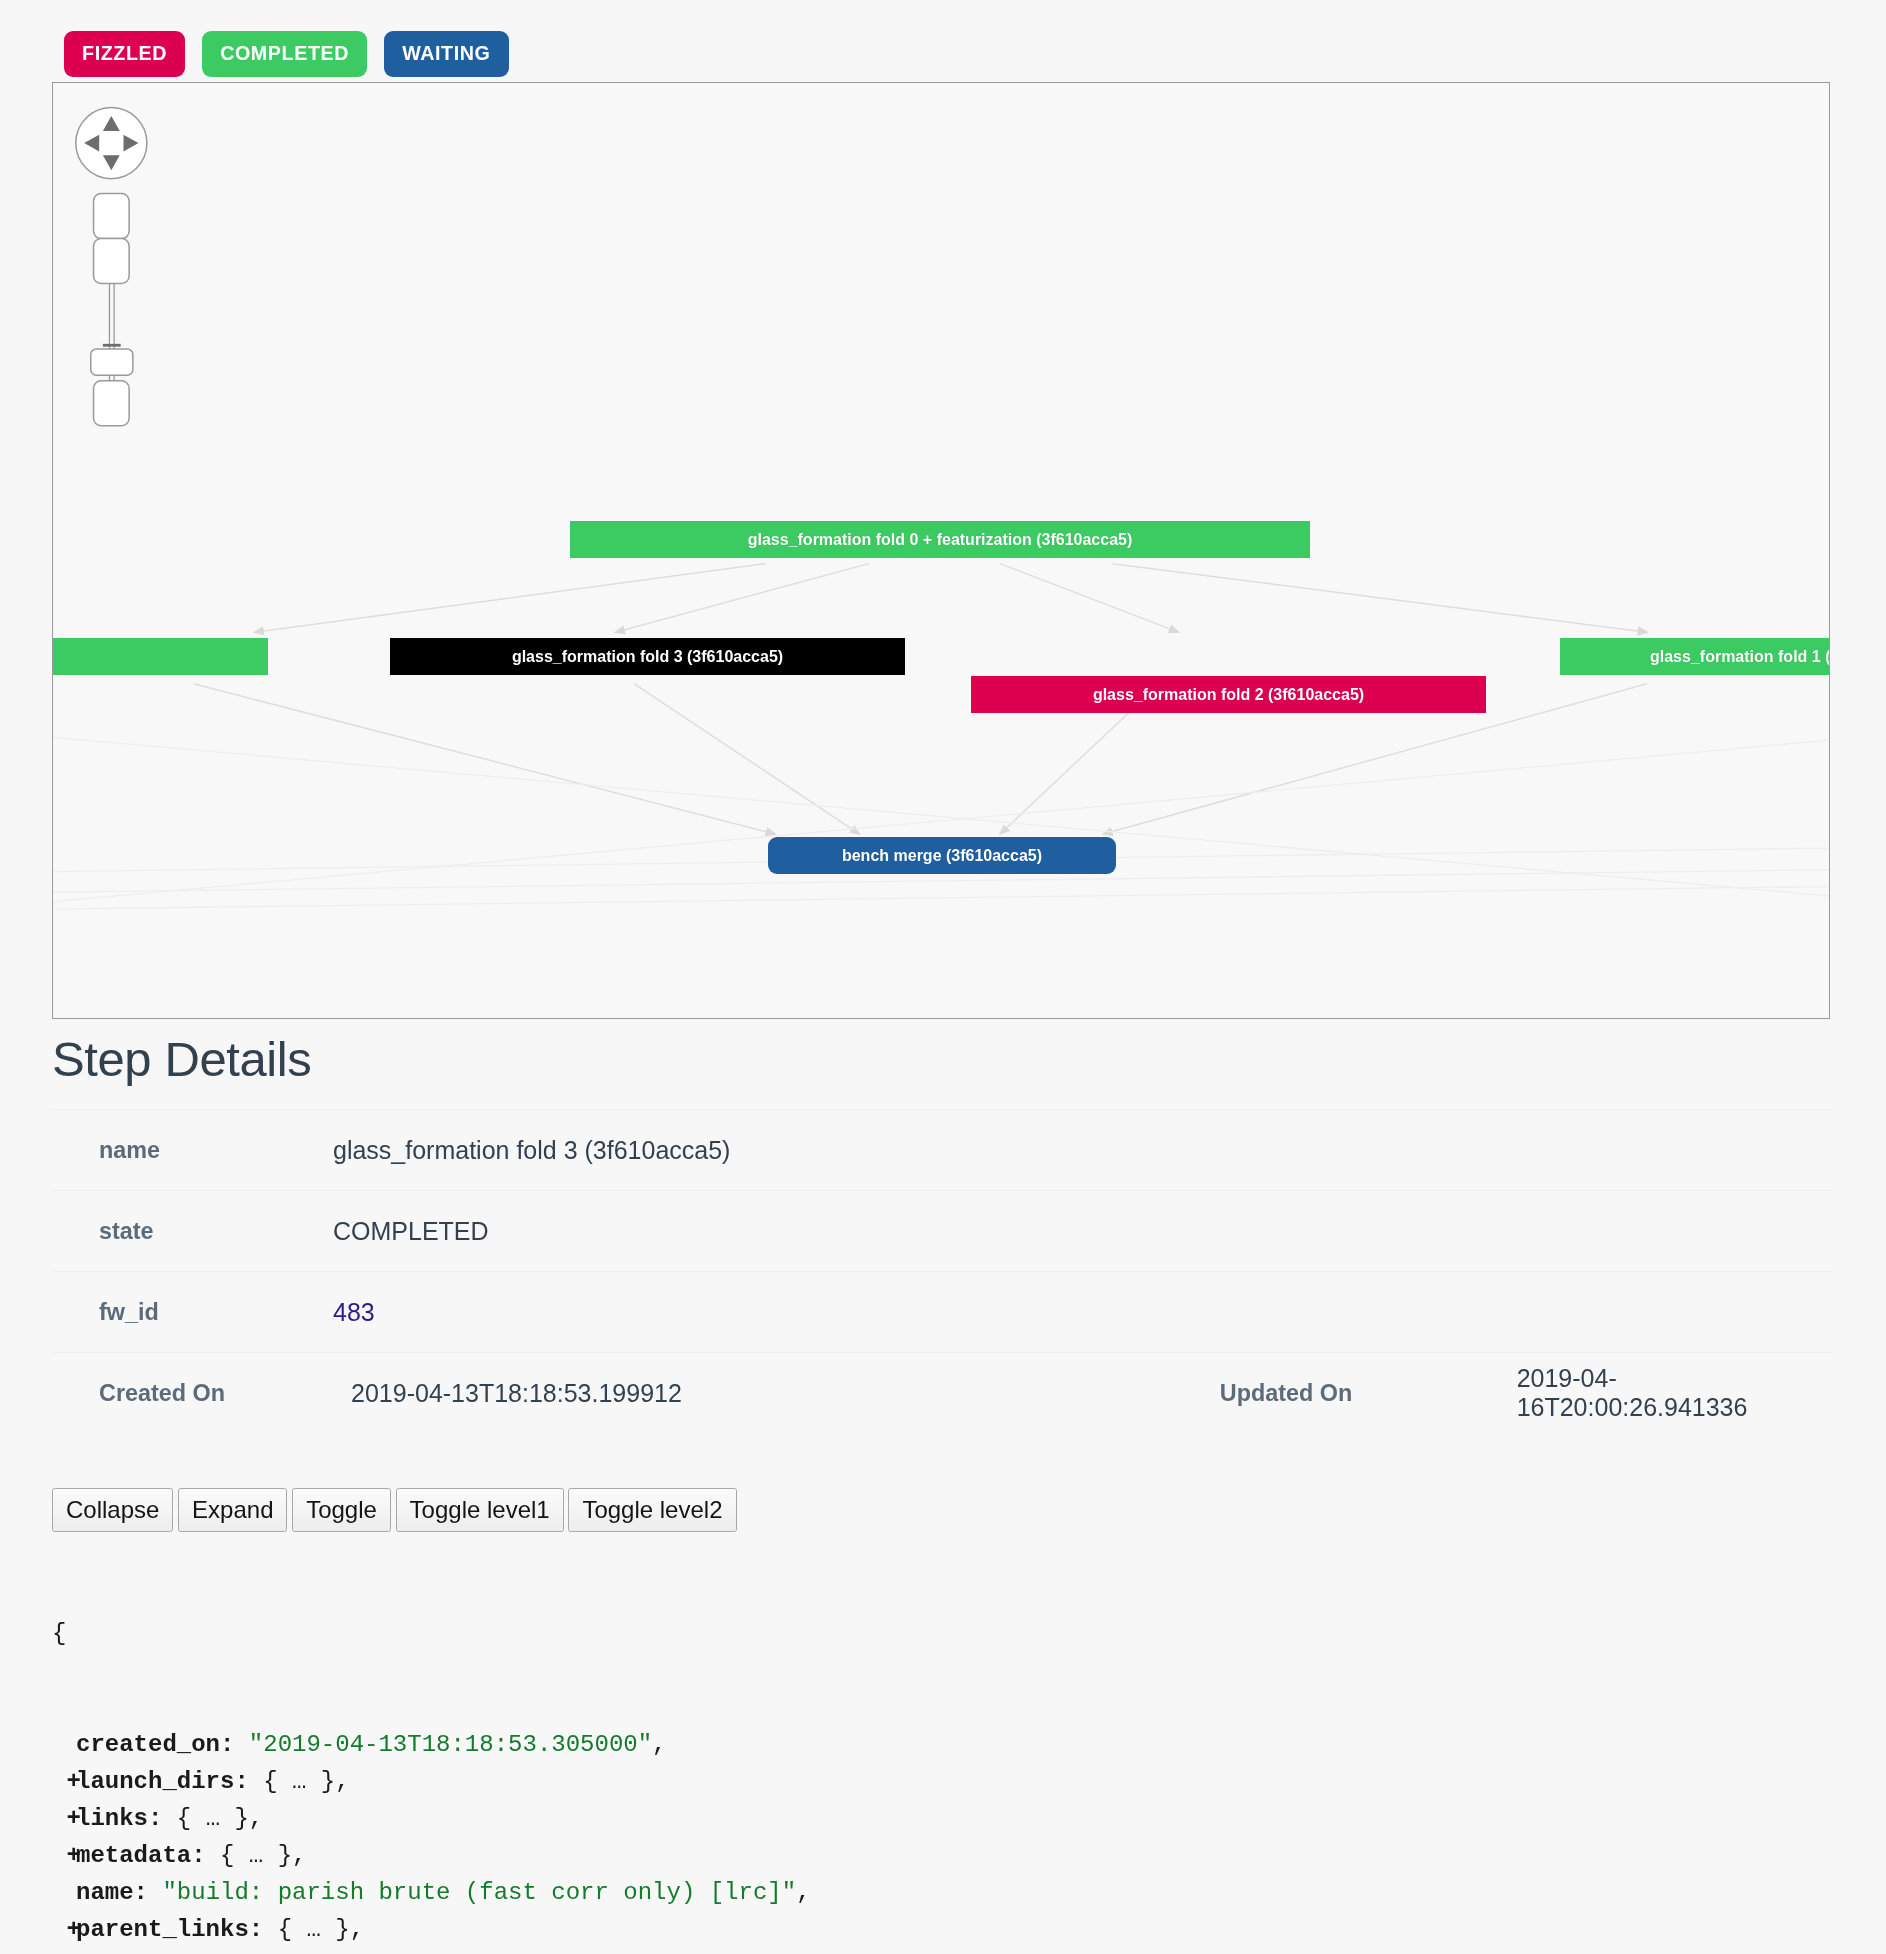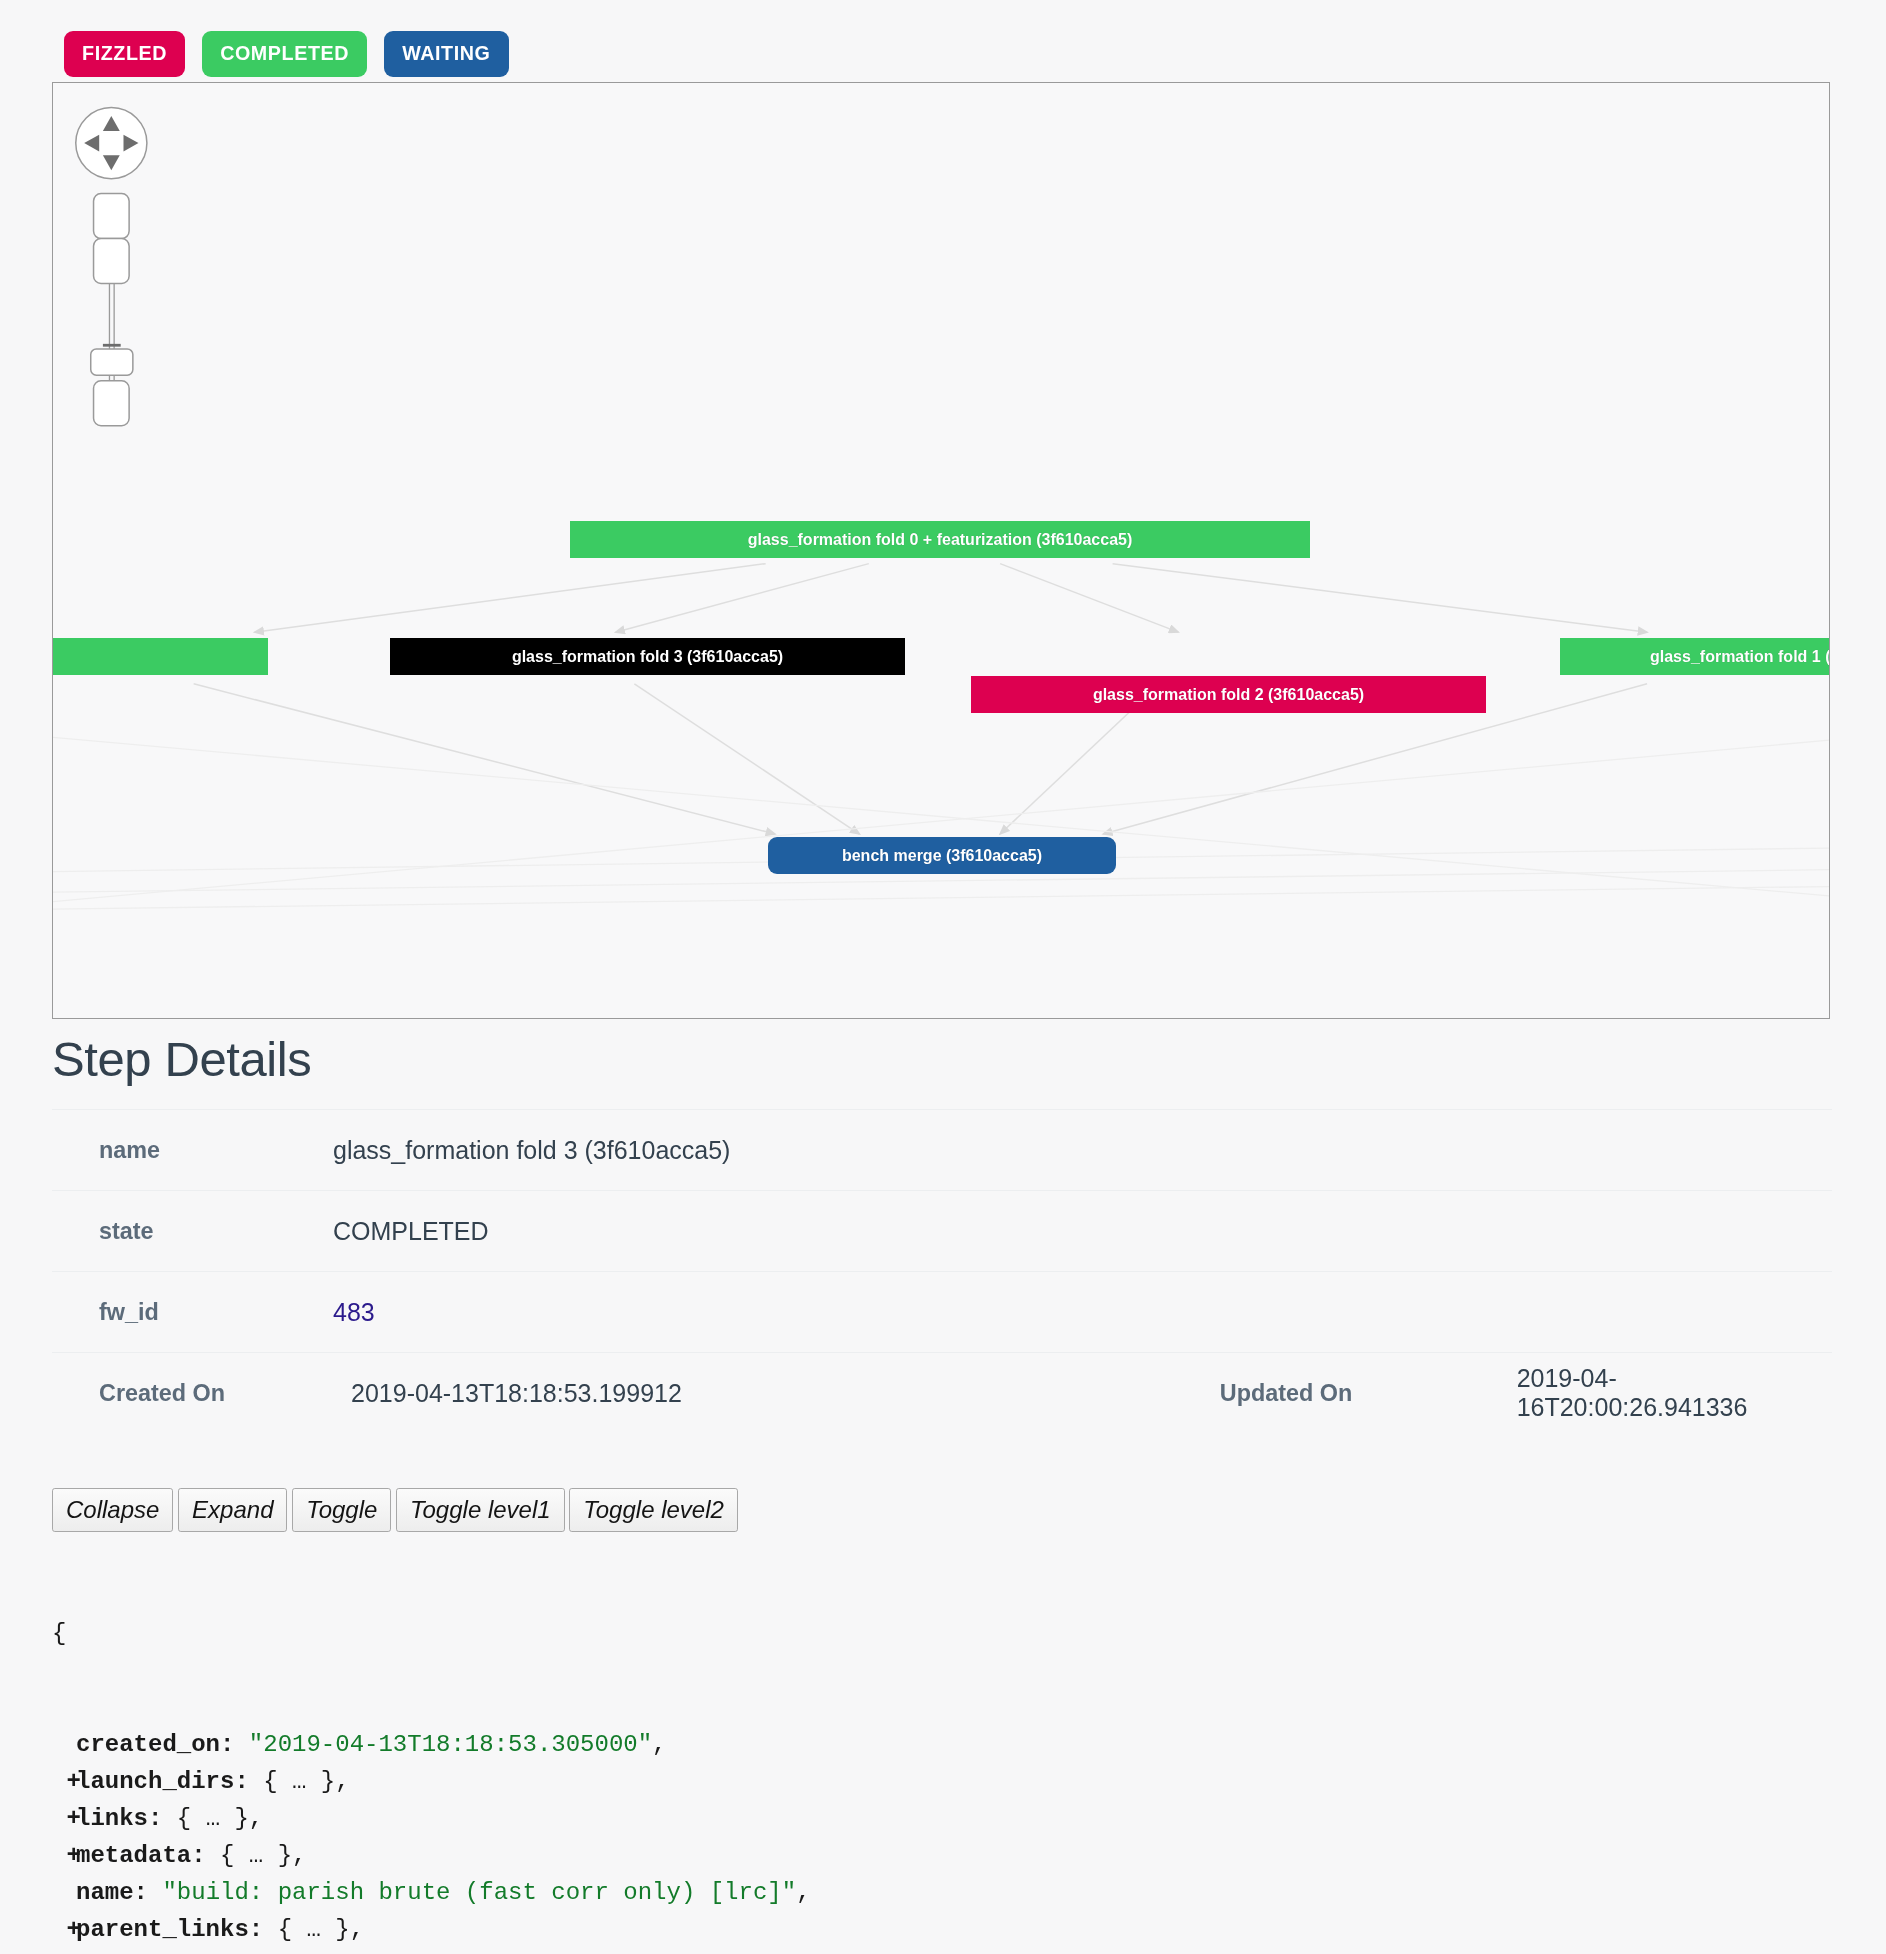--- a/index.html
+++ b/index.html
@@ -122,21 +122,20 @@
     padding: 0 13px;
     margin-right: 4.7px;
     background: linear-gradient(#fbfbfb, #ededed);
     border: 0.9px solid #a8a8a8;
     border-radius: 2.8px;
     font-family: "Liberation Sans", sans-serif;
     font-size: 24px;
     color: #141414;
     cursor: pointer;
     line-height: 1;
-    font-style: italic;
   }
 
   
   .jsonview {
     position: absolute;
     left: 52px; top: 1541px;
     font-family: "Liberation Mono", monospace;
     font-size: 24px;
     line-height: 37px;
     color: #1a1a1a;

